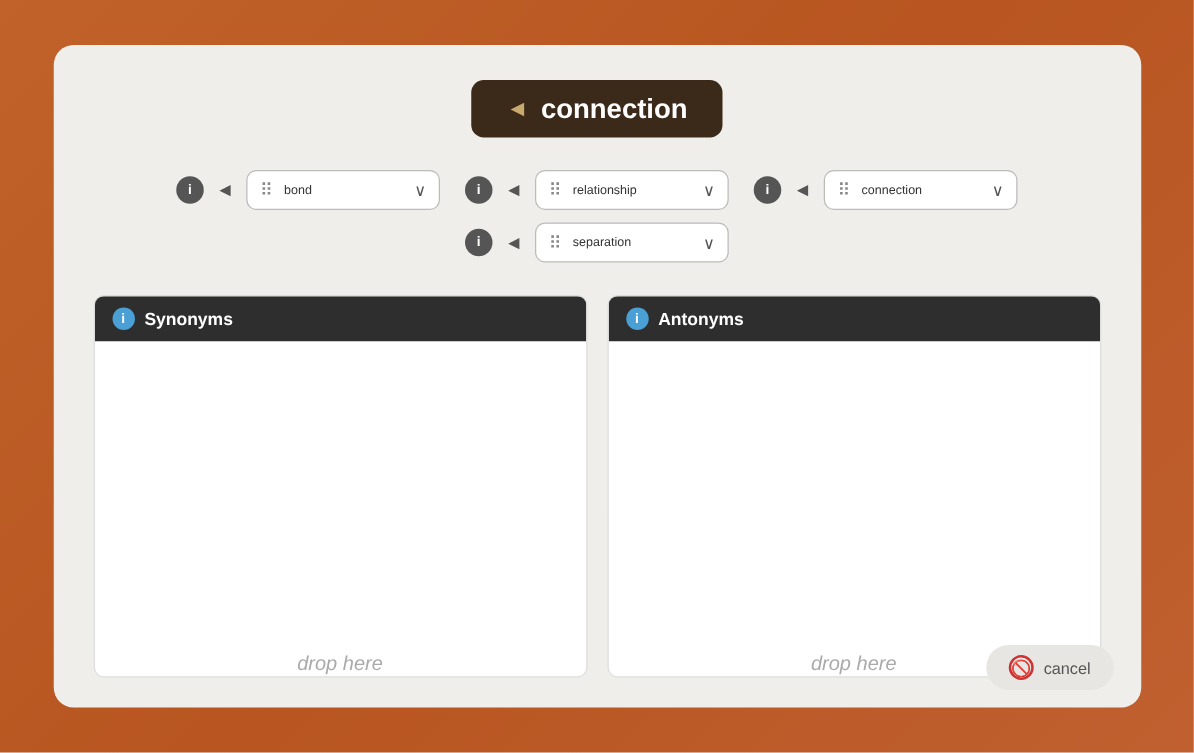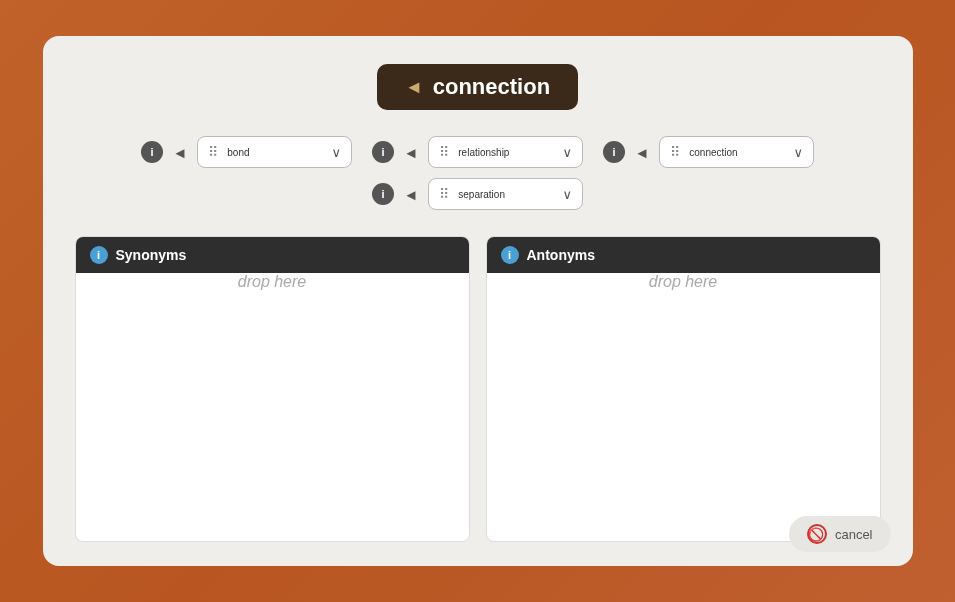--- a/index.html
+++ b/index.html
@@ -165,21 +165,21 @@
       align-items: center;
       justify-content: center;
       font-size: 11px;
       font-weight: bold;
       flex-shrink: 0;
     }
 
     .drop-zone {
       flex: 1;
       display: flex;
-      align-items: flex-start;
+      align-items: flex-end;
       justify-content: center;
     }
 
     .drop-hint {
       color: #aaa;
       font-style: italic;
       font-size: 16px;
     }
 
     .bottom-bar {

